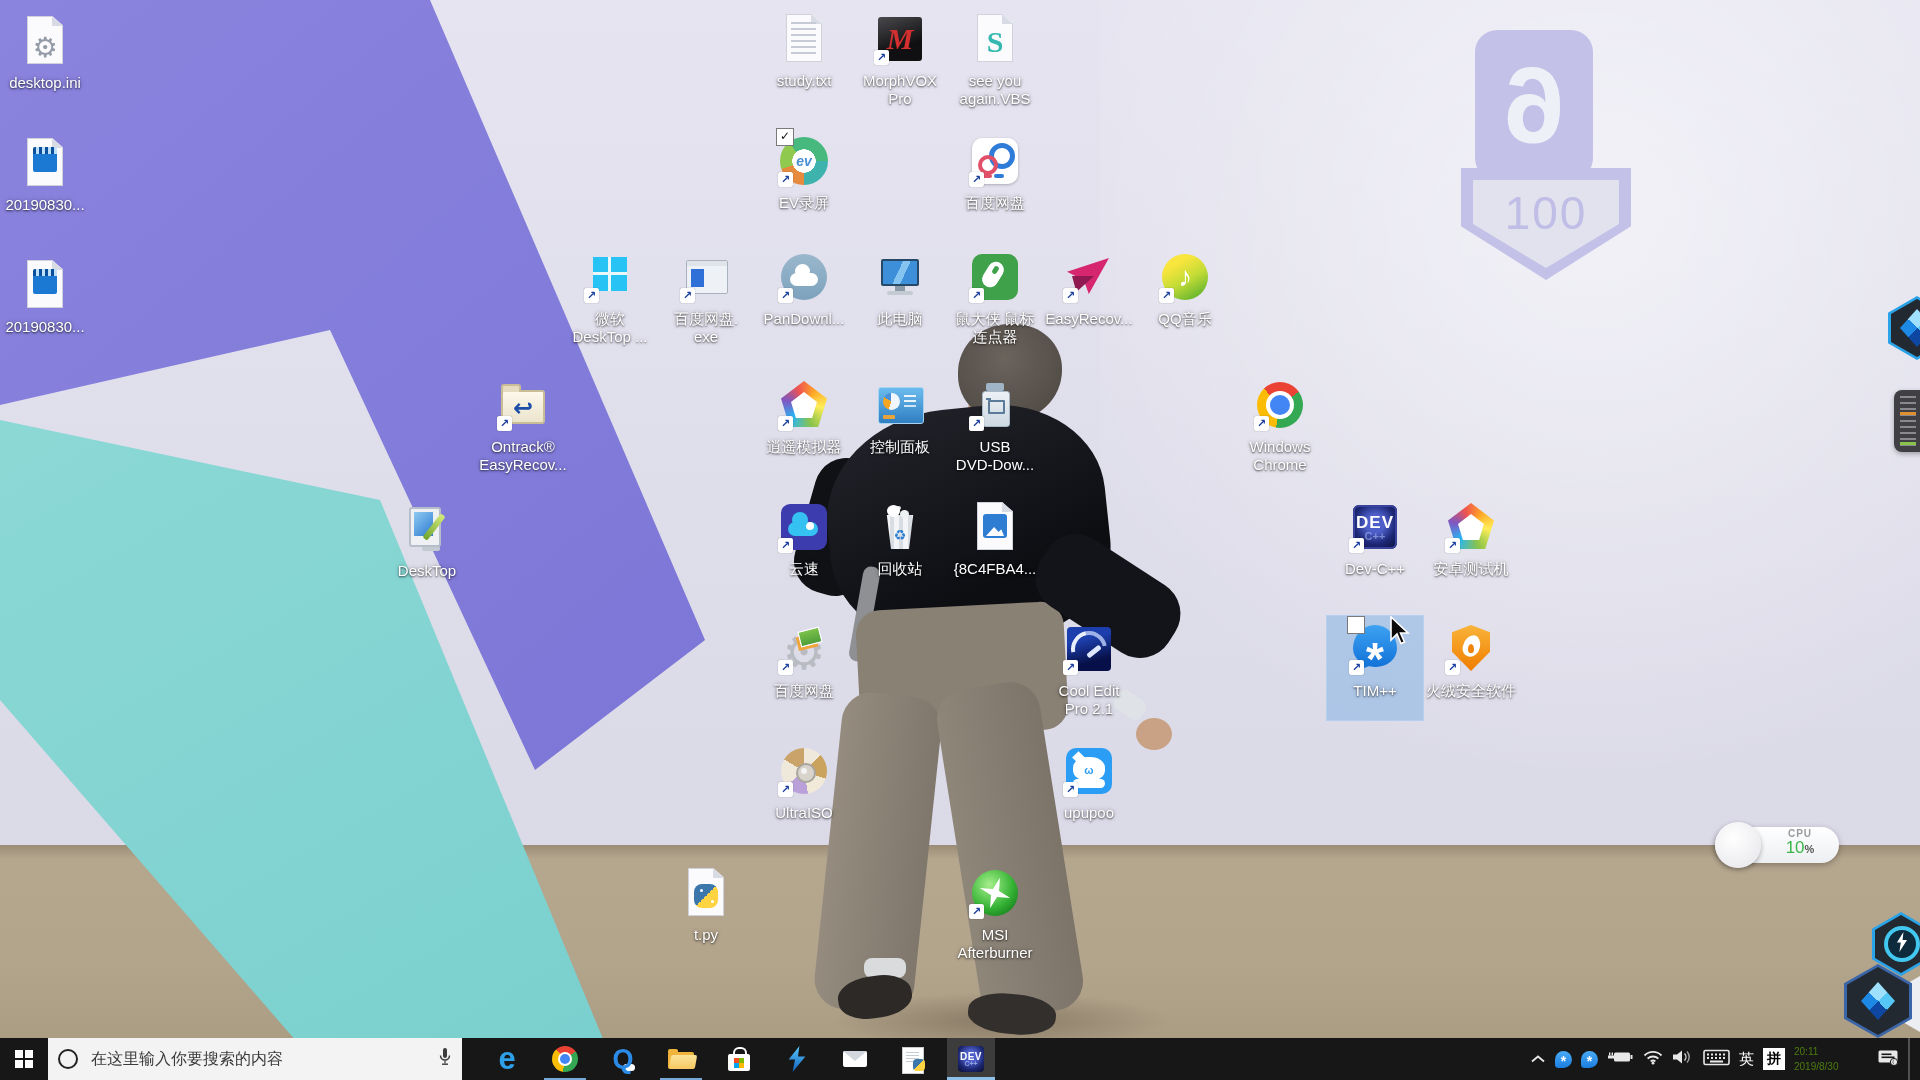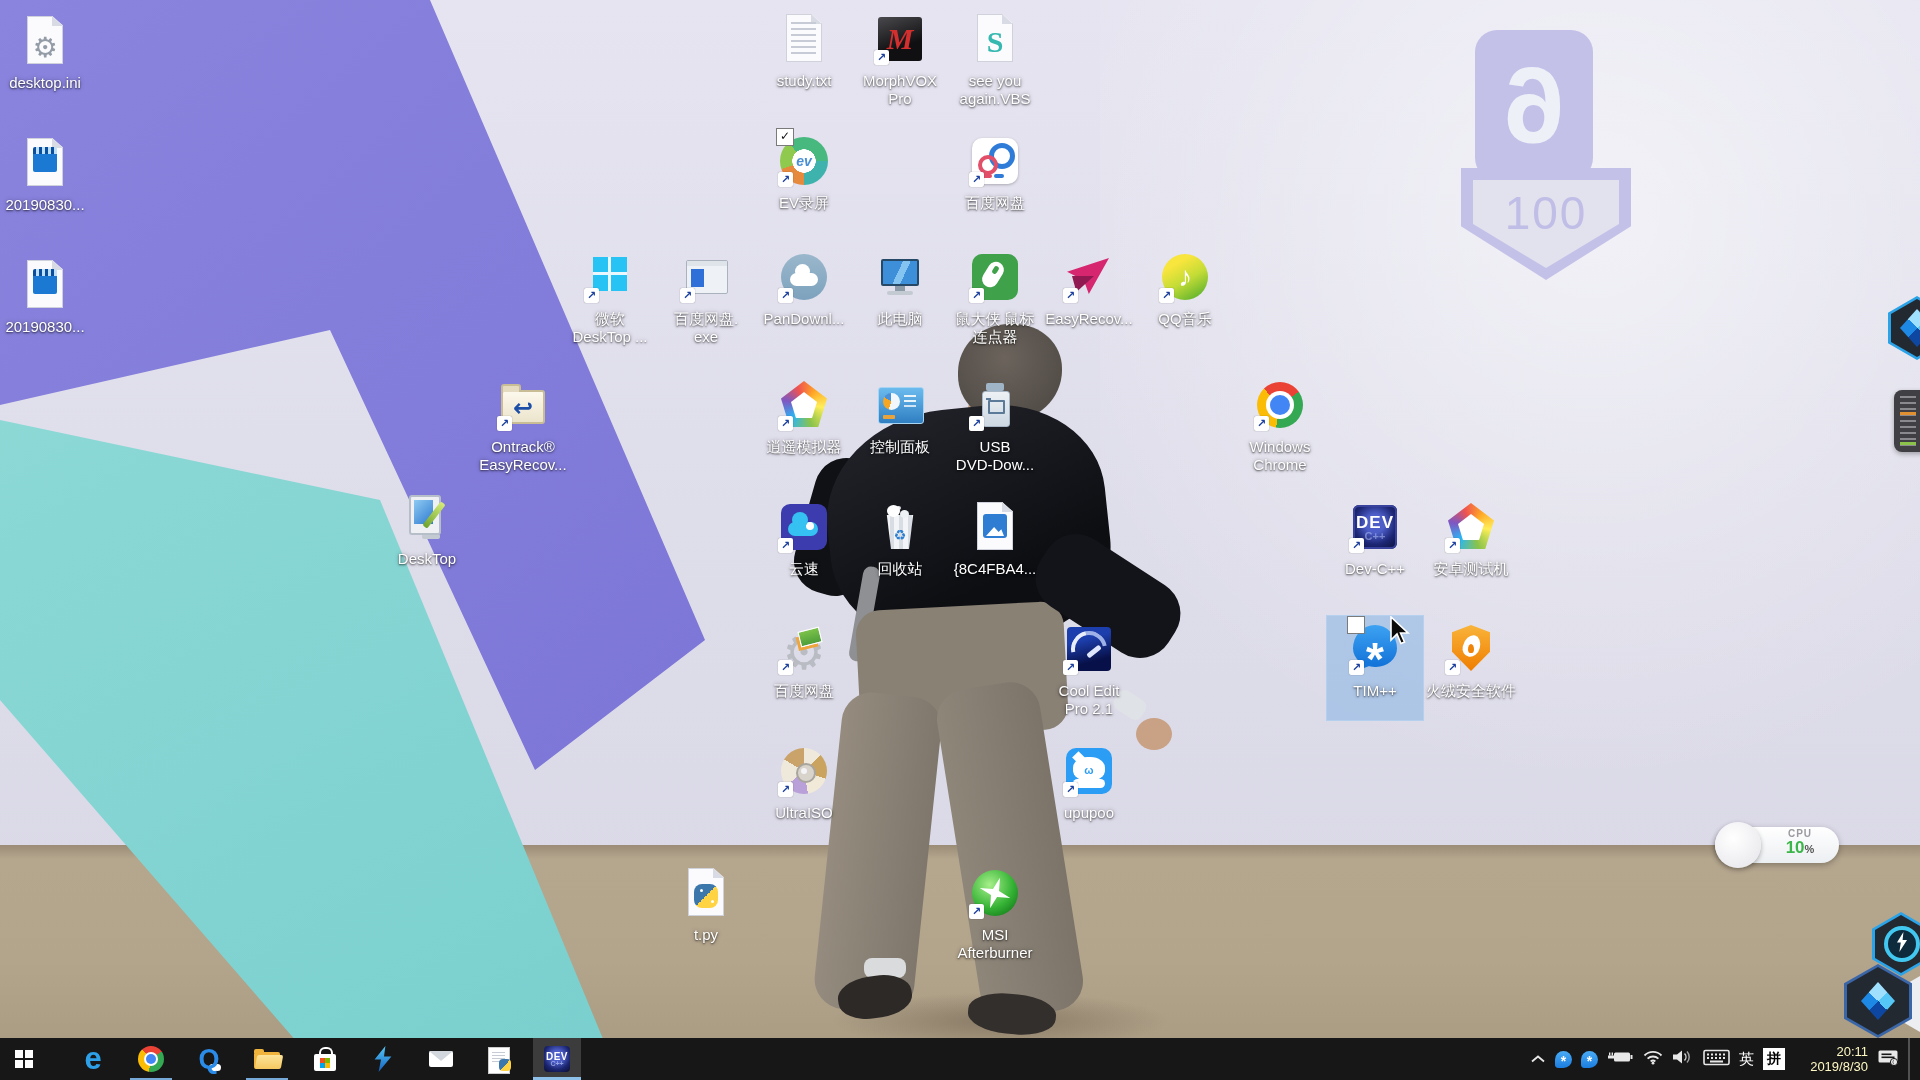--- a/index.html
+++ b/index.html
@@ -212,21 +212,21 @@
   .hex-b{left:1844px;top:964px;width:68px;height:74px;background:#3a66a8;z-index:9;}
   .hex-c{left:1898px;top:972px;width:58px;height:64px;background:#eceef2;z-index:7;}
   
   .cpuw{position:absolute;left:1715px;top:822px;width:124px;height:46px;z-index:8;}
   .cpuw .pill{position:absolute;left:0;top:5px;width:124px;height:36px;border-radius:18px;
       background:linear-gradient(#ffffff,#eceff2);box-shadow:0 2px 6px rgba(0,0,0,.28);}
   .cpuw .knob{position:absolute;left:0;top:0;width:46px;height:46px;border-radius:50%;
       background:radial-gradient(circle at 40% 35%,#ffffff,#eaeaee 80%);box-shadow:0 2px 5px rgba(0,0,0,.3);}
   .cpuw .txt{position:absolute;left:50px;top:6px;width:70px;text-align:center;}
   .cpuw .cl{font-size:10px;font-weight:bold;color:#9a9aa0;letter-spacing:1px;}
-  .cpuw .cv{font-size:17px;font-weight:bold;color:#3cb54a;line-height:18px;}
+  .cpuw .cv{font-size:17px;font-weight:normal;color:#3cb54a;line-height:18px;}
   .cpuw .cu{font-size:11px;color:#555;font-weight:bold;}
   
   .cursor{position:absolute;left:1389px;top:616px;z-index:70;}
   
   .taskbar{position:absolute;left:0;top:1038px;width:1920px;height:42px;background:#171717;z-index:50;
       display:flex;align-items:stretch;}
   .start{width:48px;display:flex;align-items:center;justify-content:center;}
   .winlogo{position:relative;width:8px;height:8px;background:#fff;box-shadow:10px 0 0 #fff,0 10px 0 #fff,10px 10px 0 #fff;
       margin:0 10px 10px 0;}
   .search{width:414px;background:#f3f3f3;display:flex;align-items:center;}
@@ -272,21 +272,21 @@
   .a-devcpp .gt{font-size:10px;color:#fff;letter-spacing:.5px;padding-bottom:5px;}
   .a-devcpp::after{content:"C++";left:0;top:15px;width:100%;text-align:center;font-size:7px;
       color:rgba(200,215,255,.6);font-weight:bold;}
   .tray{position:absolute;right:0;top:0;height:42px;display:flex;align-items:center;padding-right:10px;}
   .tray > *{margin-left:9px;flex:none;}
   .timbadge{width:17px;height:17px;background:linear-gradient(#4aacf5,#1b7de0);border-radius:50% 50% 50% 20%;
       color:#fff;font-size:14px;text-align:center;line-height:20px;font-weight:bold;}
   .ime-en{color:#fff;font-size:15px;}
   .ime-py{width:22px;height:22px;background:#fff;color:#000;font-size:14px;font-weight:bold;
       display:flex;align-items:center;justify-content:center;}
-  .clock{color:#fef9c3;font-size:13px;line-height:15px;text-align:right;min-width:74px;}
+  .clock{color:#4d7c0f;font-size:10px;line-height:15px;text-align:left;min-width:74px;}
   .tb-divider{width:2px;height:42px;background:rgba(255,255,255,.25);margin-left:8px;}
 </style>
 </head>
 <body>
 
 <div class="wall"></div>
 <div class="floor"></div>
 <div class="stripe purple"></div>
 <div class="stripe teal"></div>
 <div class="badge9">
@@ -518,21 +518,21 @@
       <div class="dig t-chrome">
         <i></i>
         <b></b>
       </div>
       <span class="sc">↗</span>
       <div class="dil">
         <div>Windows</div>
         <div>Chrome</div>
       </div>
     </div>
-    <div class="di" style="left:379px;top:484px">
+    <div class="di" style="left:379px;top:496px">
       <div class="dig t-desktopdisp">
         <i></i>
         <b></b>
       </div>
       <div class="dil">
         <div>DeskTop</div>
       </div>
     </div>
     <div class="di" style="left:756px;top:494px">
       <div class="dig t-yunsu">
@@ -702,20 +702,32 @@
 <div class="cursor">
   <svg width="22" height="30">
       <path d="M2,1 L2,24 L8,18 L12,27.5 L15.5,26 L11.5,17 L19,17 Z" fill="#0b0b0b" stroke="#fff" stroke-width="1.6"></path>
     </svg>
 </div>
 
 <div class="taskbar">
   <div class="start">
       <div class="winlogo"></div>
     </div>
+  <div class="search">
+    <div class="s-ring"></div>
+    <div class="s-text">在这里输入你要搜索的内容</div>
+    <div class="s-mic">
+      <svg width="14" height="20">
+          <rect x="5" y="1" width="4" height="10" rx="2" fill="#3c3c3c"></rect>
+          <path d="M2.5,8.5 a4.5,4.5 0 0 0 9,0" stroke="#3c3c3c" fill="none" stroke-width="1.5"></path>
+          <rect x="6.4" y="13.5" width="1.2" height="3" fill="#3c3c3c"></rect>
+          <rect x="4" y="16.5" width="6" height="1.4" fill="#3c3c3c"></rect>
+        </svg>
+    </div>
+  </div>
   <div class="apps" id="taskbar-apps">
       <div class="app">
         <div class="ag a-edge">
           <i></i>
           <b></b>
           <span class="gt">e</span>
         </div>
       </div>
       <div class="app running">
         <div class="ag a-chrome">

